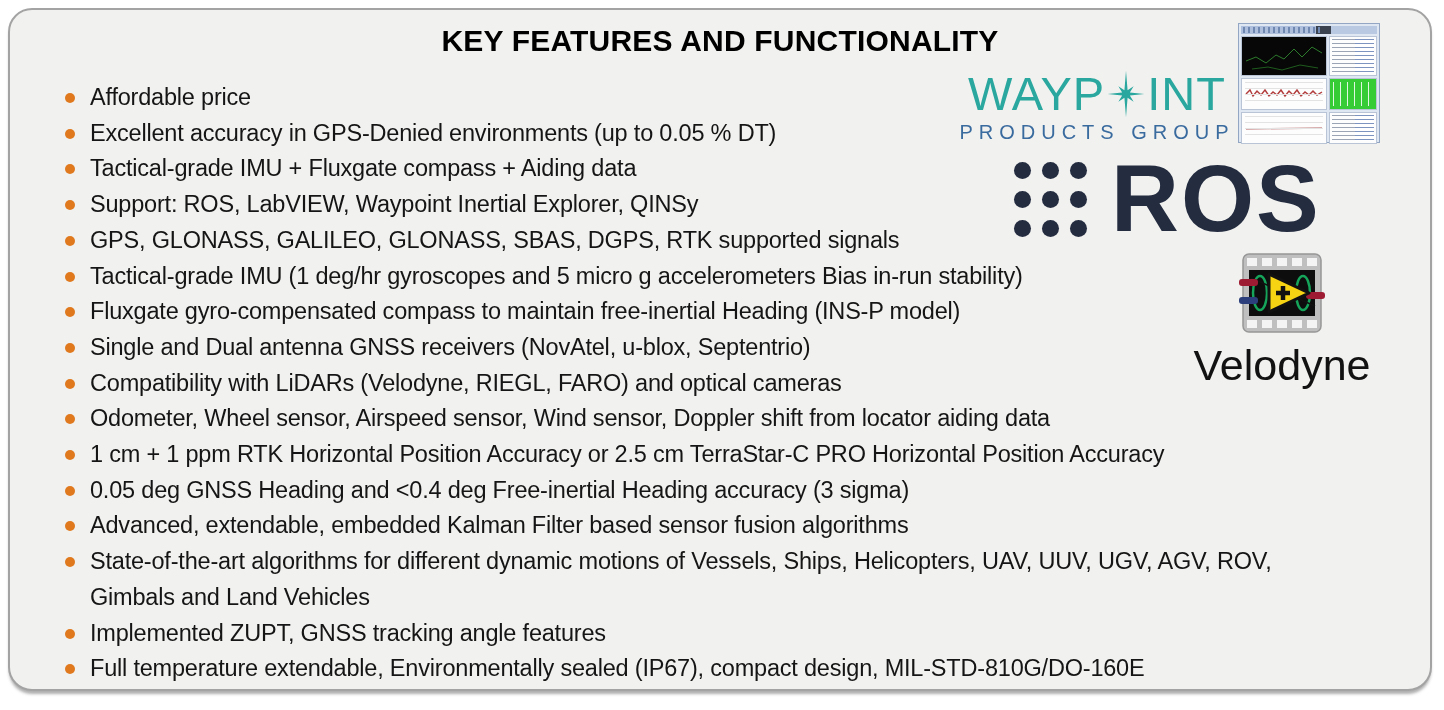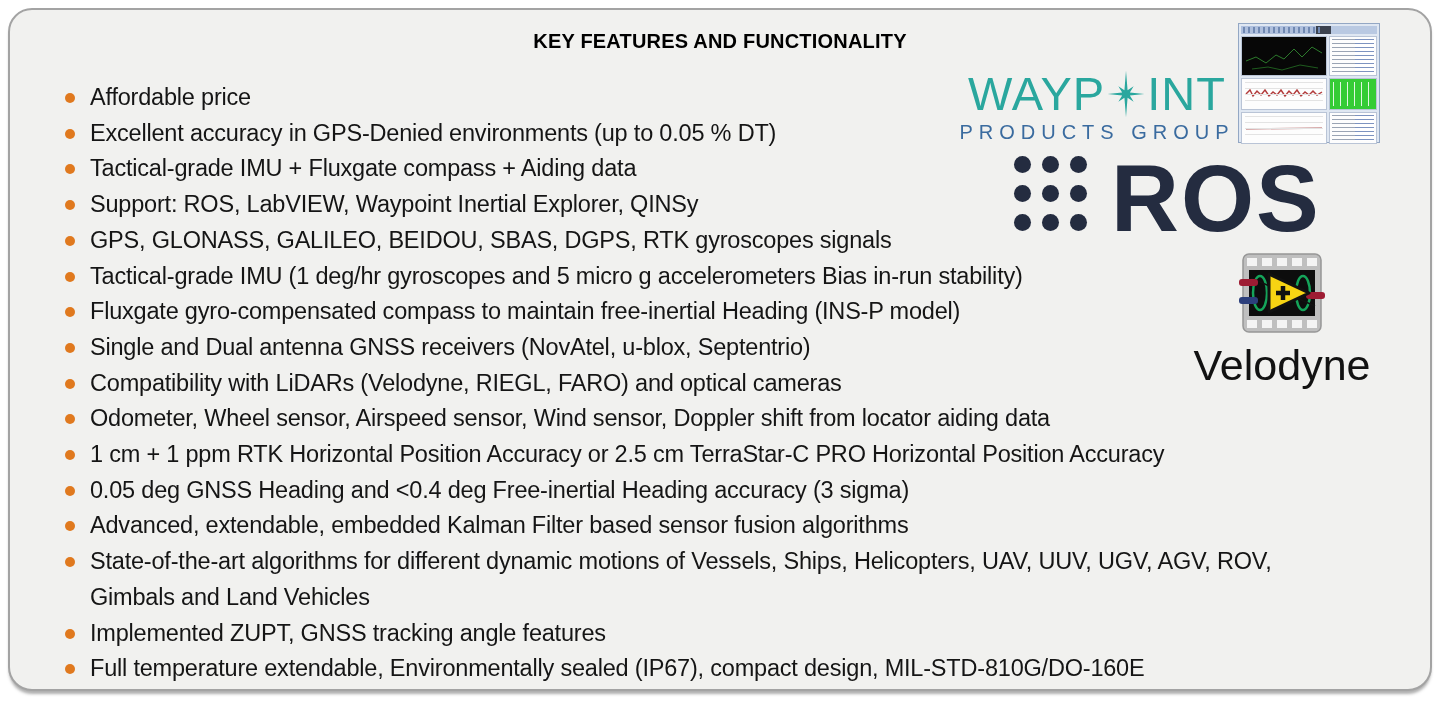--- a/index.html
+++ b/index.html
@@ -1,20 +1,20 @@
 <!DOCTYPE html>
 <html><head>
 <meta charset="utf-8">
 <style>
   html,body{margin:0;padding:0;background:#ffffff;width:1444px;height:710px;
     font-family:"Liberation Sans",sans-serif;-webkit-font-smoothing:antialiased;}
   .panel{position:absolute;left:8px;top:8px;width:1424px;height:683px;
     background:#f1f1ef;border:2px solid #a3a3a3;border-radius:24px;
     box-shadow:0 4px 3px -1px rgba(110,110,110,.55);box-sizing:border-box;overflow:hidden;}
-  .title{margin-top:16px;text-align:center;font-size:20px;font-weight:700;
+  .title{margin-top:16px;text-align:center;font-size:30px;font-weight:700;
     color:#000;letter-spacing:.2px;line-height:30px;}
   ul.features{margin:24px 0 0 52px;padding:0 430px 0 0;list-style:none;}
   ul.features li{position:relative;padding-left:28px;font-size:23.5px;line-height:35.7px;
     color:#151515;letter-spacing:-.2px;white-space:nowrap;}
   ul.features li .dot{position:absolute;left:3px;top:13px;width:10px;height:10px;
     border-radius:50%;background:#e0791e;}
   
   .thumb{position:absolute;left:1228px;top:13px;width:142px;height:120px;
     background:#dfe7f2;border:1px solid #93a7c4;box-sizing:border-box;padding:2px;}
   .thumb .tbar{height:8px;background:linear-gradient(90deg,#aebfdd 0 55%,#3c4350 55% 66%,#b9c9e2 66% 100%);
@@ -33,41 +33,41 @@
   .thumb .greenbar:before{content:"";position:absolute;inset:3px;
     background:repeating-linear-gradient(90deg,rgba(255,255,255,.85) 0 1px,transparent 1px 7px);}
   .thumb .plot:before{content:"";position:absolute;inset:3px;
     background:repeating-linear-gradient(180deg,#e3e3e3 0 1px,transparent 1px 6px);}
   
   .waypoint{position:absolute;left:944px;top:58px;width:286px;text-align:center;}
   .waypoint .word{font-size:47px;font-weight:400;color:#2aa79e;letter-spacing:1px;
     line-height:52px;display:flex;align-items:flex-end;justify-content:center;}
   .waypoint .sub{font-size:20px;color:#3a6b9f;letter-spacing:6px;line-height:22px;margin-top:1px;}
   
-  .ros{position:absolute;left:1004px;top:146px;display:flex;align-items:flex-start;gap:24px;}
+  .ros{position:absolute;left:1004px;top:146px;display:flex;align-items:center;gap:24px;}
   .ros-dots{display:grid;grid-template-columns:repeat(3,17px);grid-auto-rows:17px;gap:12px 11px;}
   .ros-dots span{border-radius:50%;background:#242c40;}
   .ros-word{font-size:94px;font-weight:700;color:#242c40;letter-spacing:2px;line-height:86px;}
   
   .labview{position:absolute;left:1176px;top:240px;width:192px;text-align:center;}
   .labview .lv-label{font-size:43px;color:#121212;line-height:46px;margin-top:2px;}
 </style>
 </head>
 <body>
 
 <div class="panel">
 
   <div class="title">KEY FEATURES AND FUNCTIONALITY</div>
 
   <ul class="features">
       <li><span class="dot"></span><span>Affordable price</span></li>
       <li><span class="dot"></span><span>Excellent accuracy in GPS-Denied environments (up to 0.05 % DT)</span></li>
       <li><span class="dot"></span><span>Tactical-grade IMU + Fluxgate compass + Aiding data</span></li>
       <li><span class="dot"></span><span>Support: ROS, LabVIEW, Waypoint Inertial Explorer, QINSy</span></li>
-      <li><span class="dot"></span><span>GPS, GLONASS, GALILEO, BEIDOU, SBAS, DGPS, RTK gyroscopes signals</span></li>
+      <li><span class="dot"></span><span>GPS, GLONASS, GALILEO, GLONASS, SBAS, DGPS, RTK supported signals</span></li>
       <li><span class="dot"></span><span>Tactical-grade IMU (1 deg/hr gyroscopes and 5 micro g accelerometers Bias in-run stability)</span></li>
       <li><span class="dot"></span><span>Fluxgate gyro-compensated compass to maintain free-inertial Heading (INS-P model)</span></li>
       <li><span class="dot"></span><span>Single and Dual antenna GNSS receivers (NovAtel, u-blox, Septentrio)</span></li>
       <li><span class="dot"></span><span>Compatibility with LiDARs (Velodyne, RIEGL, FARO) and optical cameras</span></li>
       <li><span class="dot"></span><span>Odometer, Wheel sensor, Airspeed sensor, Wind sensor, Doppler shift from locator aiding data</span></li>
       <li><span class="dot"></span><span>1 cm + 1 ppm RTK Horizontal Position Accuracy or 2.5 cm TerraStar-C PRO Horizontal Position Accuracy</span></li>
       <li><span class="dot"></span><span>0.05 deg GNSS Heading and &lt;0.4 deg Free-inertial Heading accuracy (3 sigma)</span></li>
       <li><span class="dot"></span><span>Advanced, extendable, embedded Kalman Filter based sensor fusion algorithms</span></li>
       <li><span class="dot"></span><span>State-of-the-art algorithms for different dynamic motions of Vessels, Ships, Helicopters, UAV, UUV, UGV, AGV, ROV,<br>Gimbals and Land Vehicles</span></li>
       <li><span class="dot"></span><span>Implemented ZUPT, GNSS tracking angle features</span></li>

